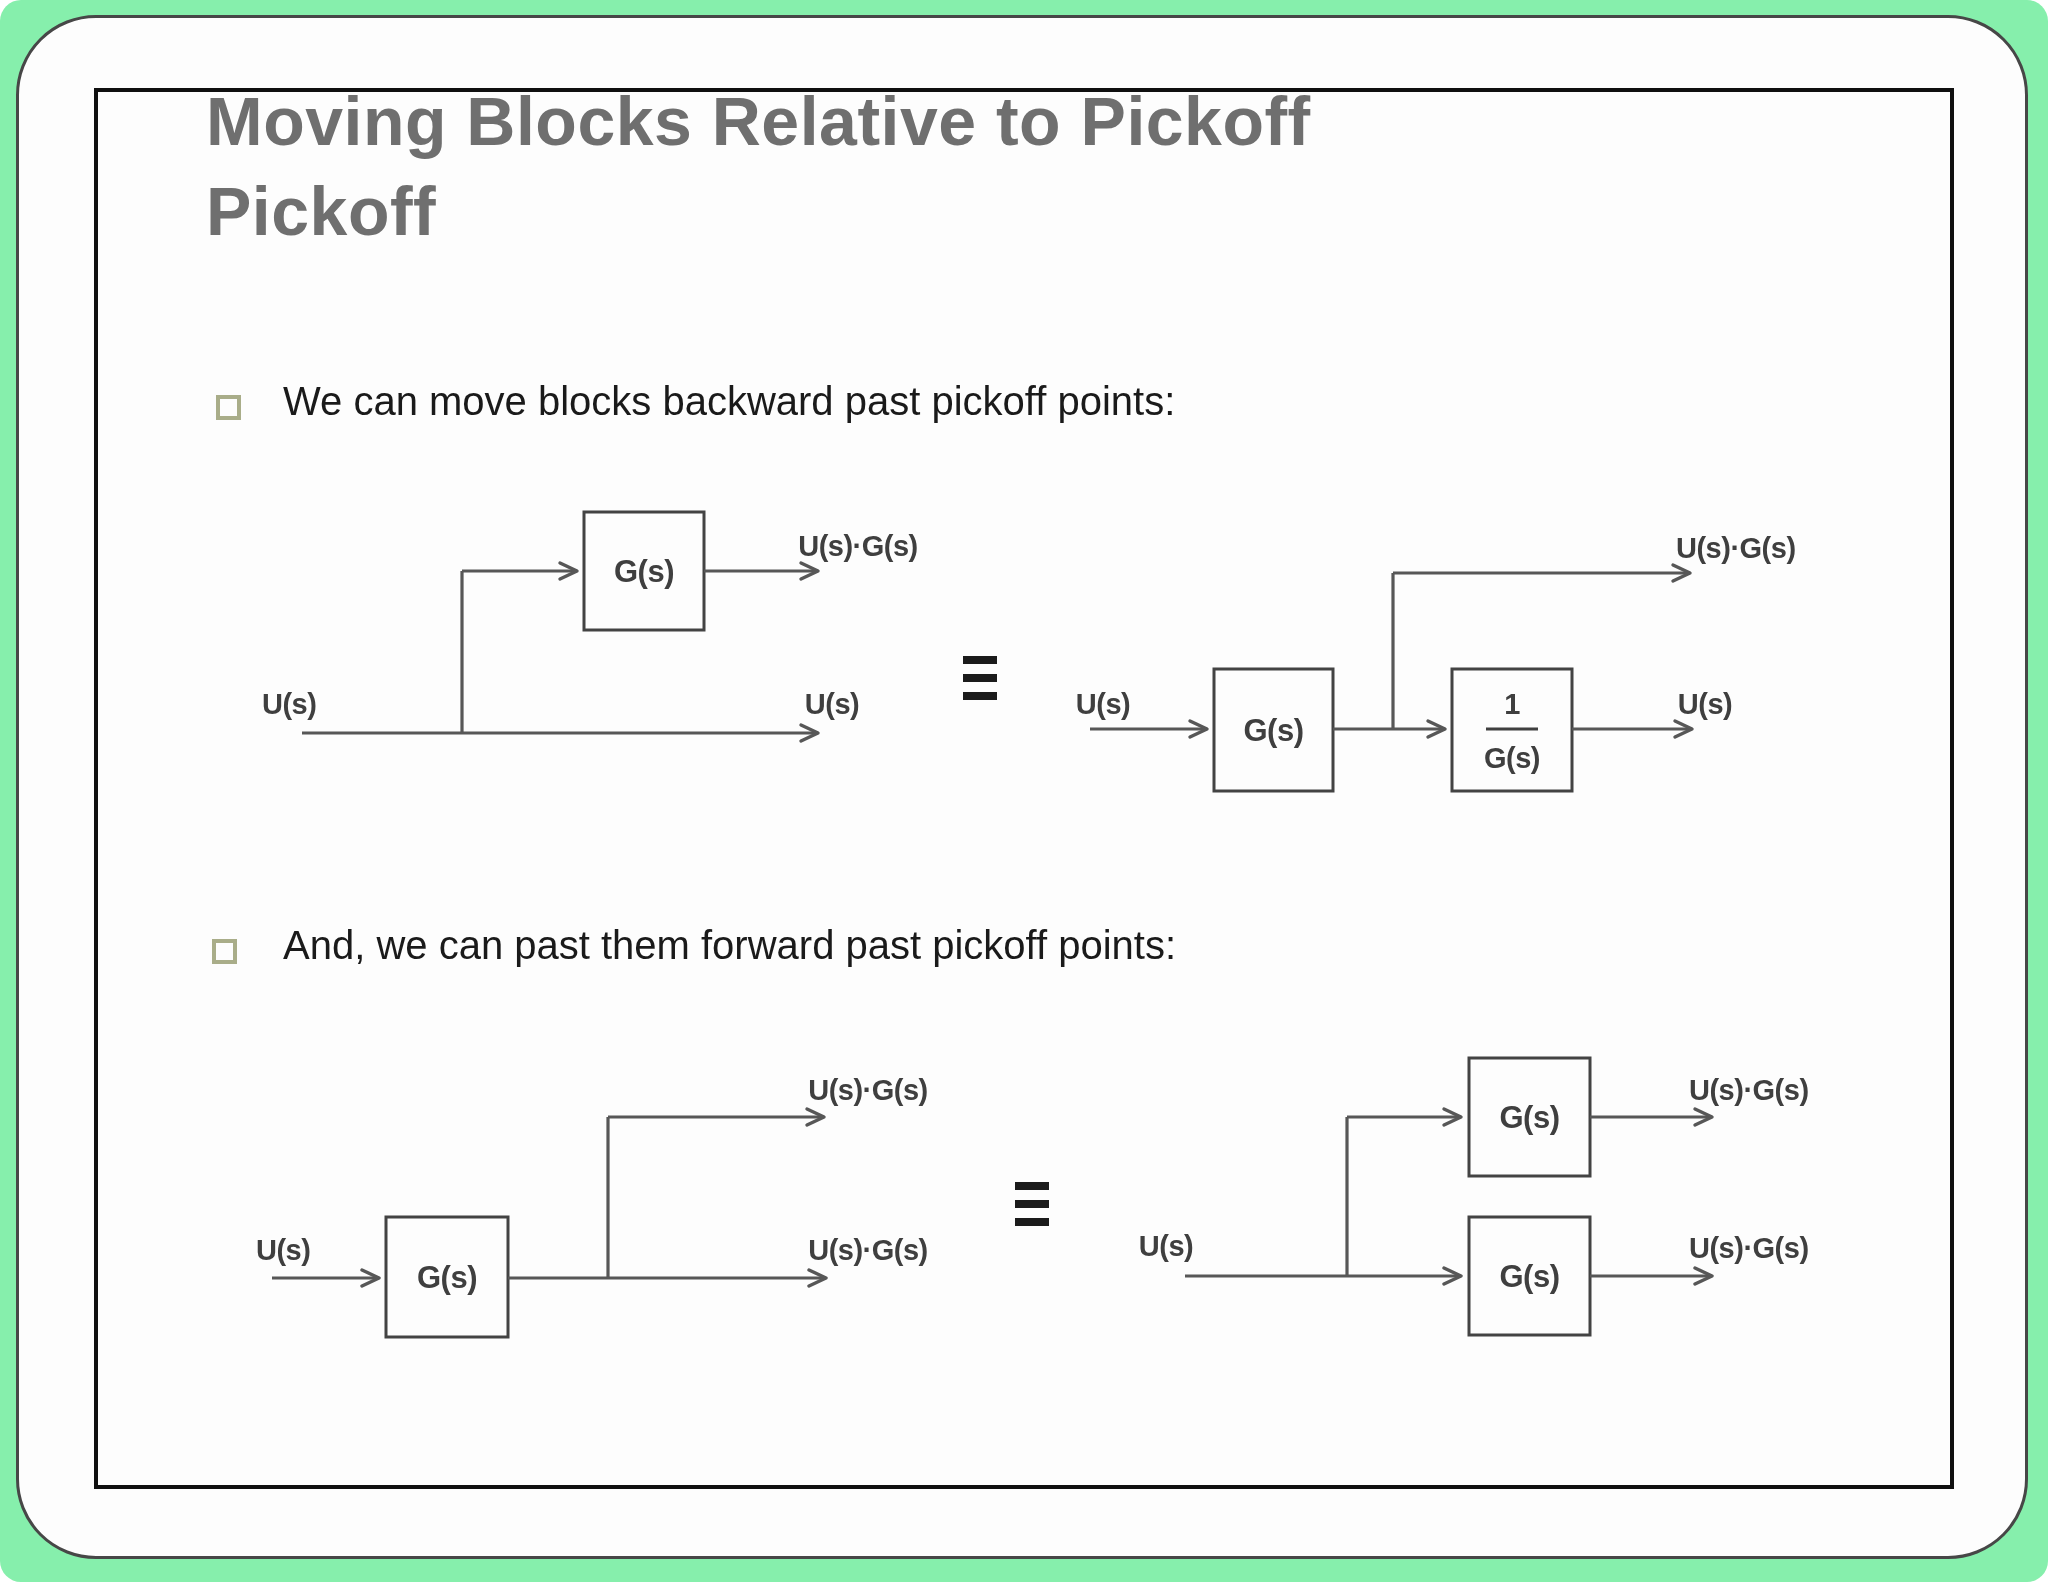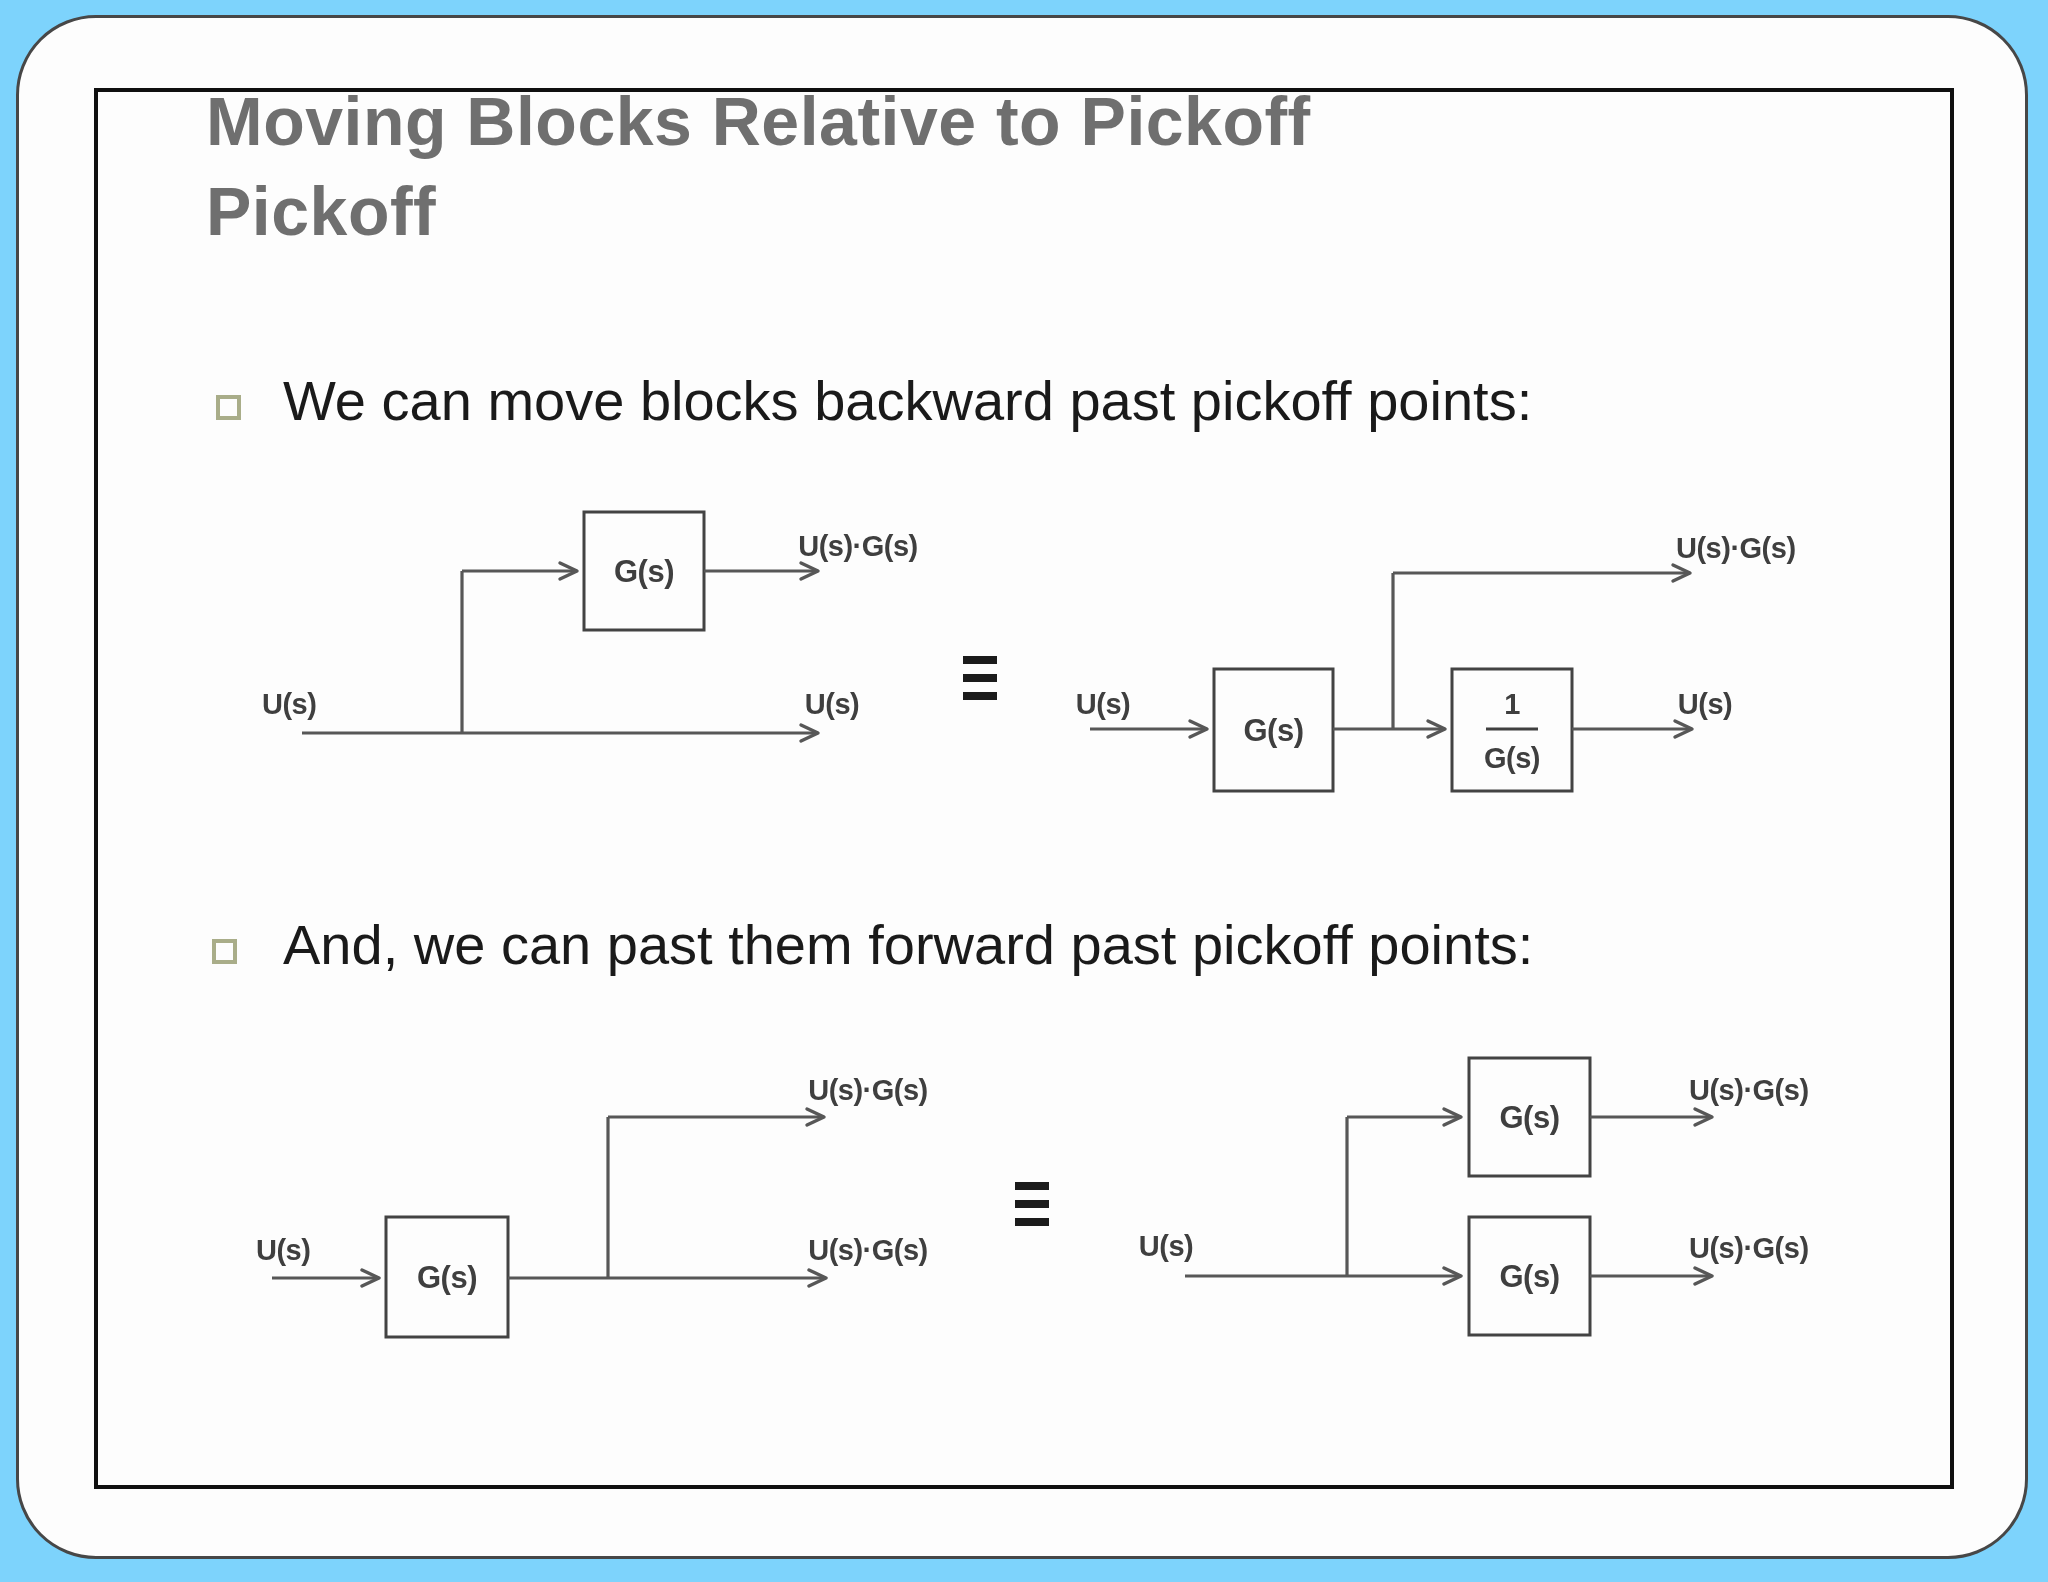--- a/index.html
+++ b/index.html
@@ -1,18 +1,18 @@
 <!DOCTYPE html>
 <html style="--title-color: #6f6f6f; --body-text: #1a1a1a; --bullet-square: #a9ad89; --diagram-line: #575757; --box-border: #434343; --diagram-text: #3f3f3f; --equiv-color: #1b1b1b; --inner-border: #101010; --outer-border: #474747; --box-fill: #fdfdfd;"><head>
 <meta charset="utf-8">
 <style>
   html,body{margin:0;padding:0;background:#ffffff;}
   .page{
-    position:relative;width:2048px;height:1582px;background:#7dd3fc;
-    font-family:"Liberation Sans","DejaVu Sans",sans-serif;overflow:hidden;
+    position:relative;width:2048px;height:1582px;background:#86efac;
+    font-family:"Liberation Sans","DejaVu Sans",sans-serif;overflow:hidden;border-radius:21px;
   }
   .outer-frame{
     position:absolute;left:16px;top:15px;width:2012px;height:1544px;
     border:3px solid var(--outer-border,#474747);border-radius:80px;box-sizing:border-box;
     background:#fdfdfd;
   }
   .inner-frame{
     position:absolute;left:94px;top:88px;width:1860px;height:1401px;
     border:4px solid var(--inner-border,#101010);box-sizing:border-box;background:#fdfdfd;
   }
@@ -22,21 +22,21 @@
     color:var(--title-color,#6f6f6f);letter-spacing:0.5px;
   }
   .slide-title span{display:block;}
   .bullet-square{
     position:absolute;width:25px;height:25px;box-sizing:border-box;
     border:4px solid var(--bullet-square,#a9ad89);background:transparent;
   }
   .bullet-square.b1{left:216px;top:395px;}
   .bullet-square.b2{left:212px;top:939px;}
   .bullet-text{
-    position:absolute;left:283px;font-size:56px;line-height:64px;
+    position:absolute;left:283px;font-size:40px;line-height:64px;
     color:var(--body-text,#1a1a1a);white-space:nowrap;
   }
   .bullet-text.b1{top:369px;}
   .bullet-text.b2{top:913px;}
   #diagram-svg{position:absolute;left:0;top:0;width:2048px;height:1582px;}
 </style>
 </head>
 <body>
 
 <div class="page">

